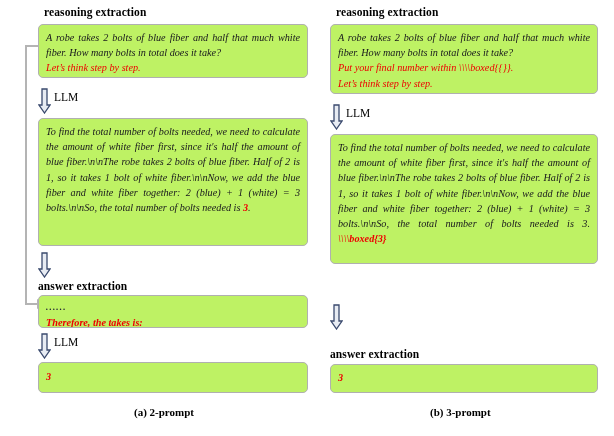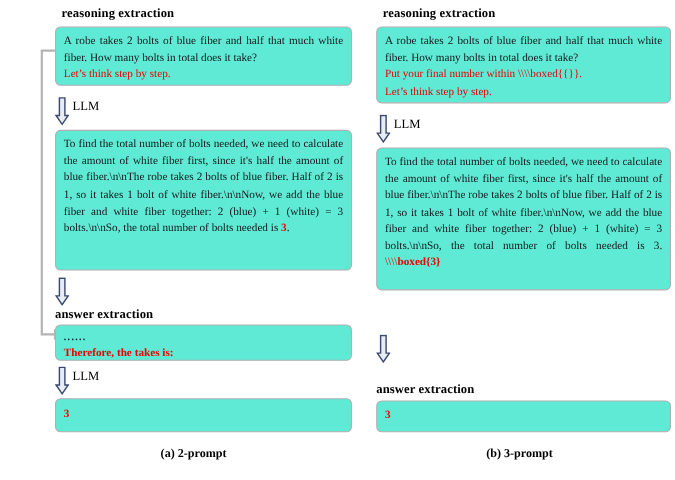--- a/index.html
+++ b/index.html
@@ -10,21 +10,21 @@
   body {
     width: 614px;
     height: 436px;
     position: relative;
     font-family: "Liberation Serif", "DejaVu Serif", serif;
     overflow: hidden;
   }
 
   .figure {
     position: absolute;
-    left: 12px; top: 0;
+    left: 0; top: 0;
     width: 486px;
     height: 436px;
   }
 
   .panel {
     position: absolute;
     top: 0;
     height: 436px;
   }
   .panel-left  { left: 0px;   width: 312px; }
@@ -37,27 +37,28 @@
     color: #000000;
     letter-spacing: 0.1px;
     white-space: nowrap;
   }
 
   .box {
     position: absolute;
     box-sizing: border-box;
     border: 1.2px solid #b0b0b0;
     border-radius: 5px;
-    background: #5eead4;
+    background: #bef264;
     padding: 5px 7px 4px 7px;
     font-size: 10.2px;
     line-height: 15.2px;
     color: #17171c;
     text-align: justify;
     overflow: hidden;
+    font-style: italic;
   }
   .box.nojust { text-align: left; }
 
   .red { color: #ee0000; }
   .red-b { color: #ee0000; font-weight: bold; }
   .dots {
     color: #1a1a33;
     font-weight: bold;
     letter-spacing: 1.2px;
     font-size: 9px;

